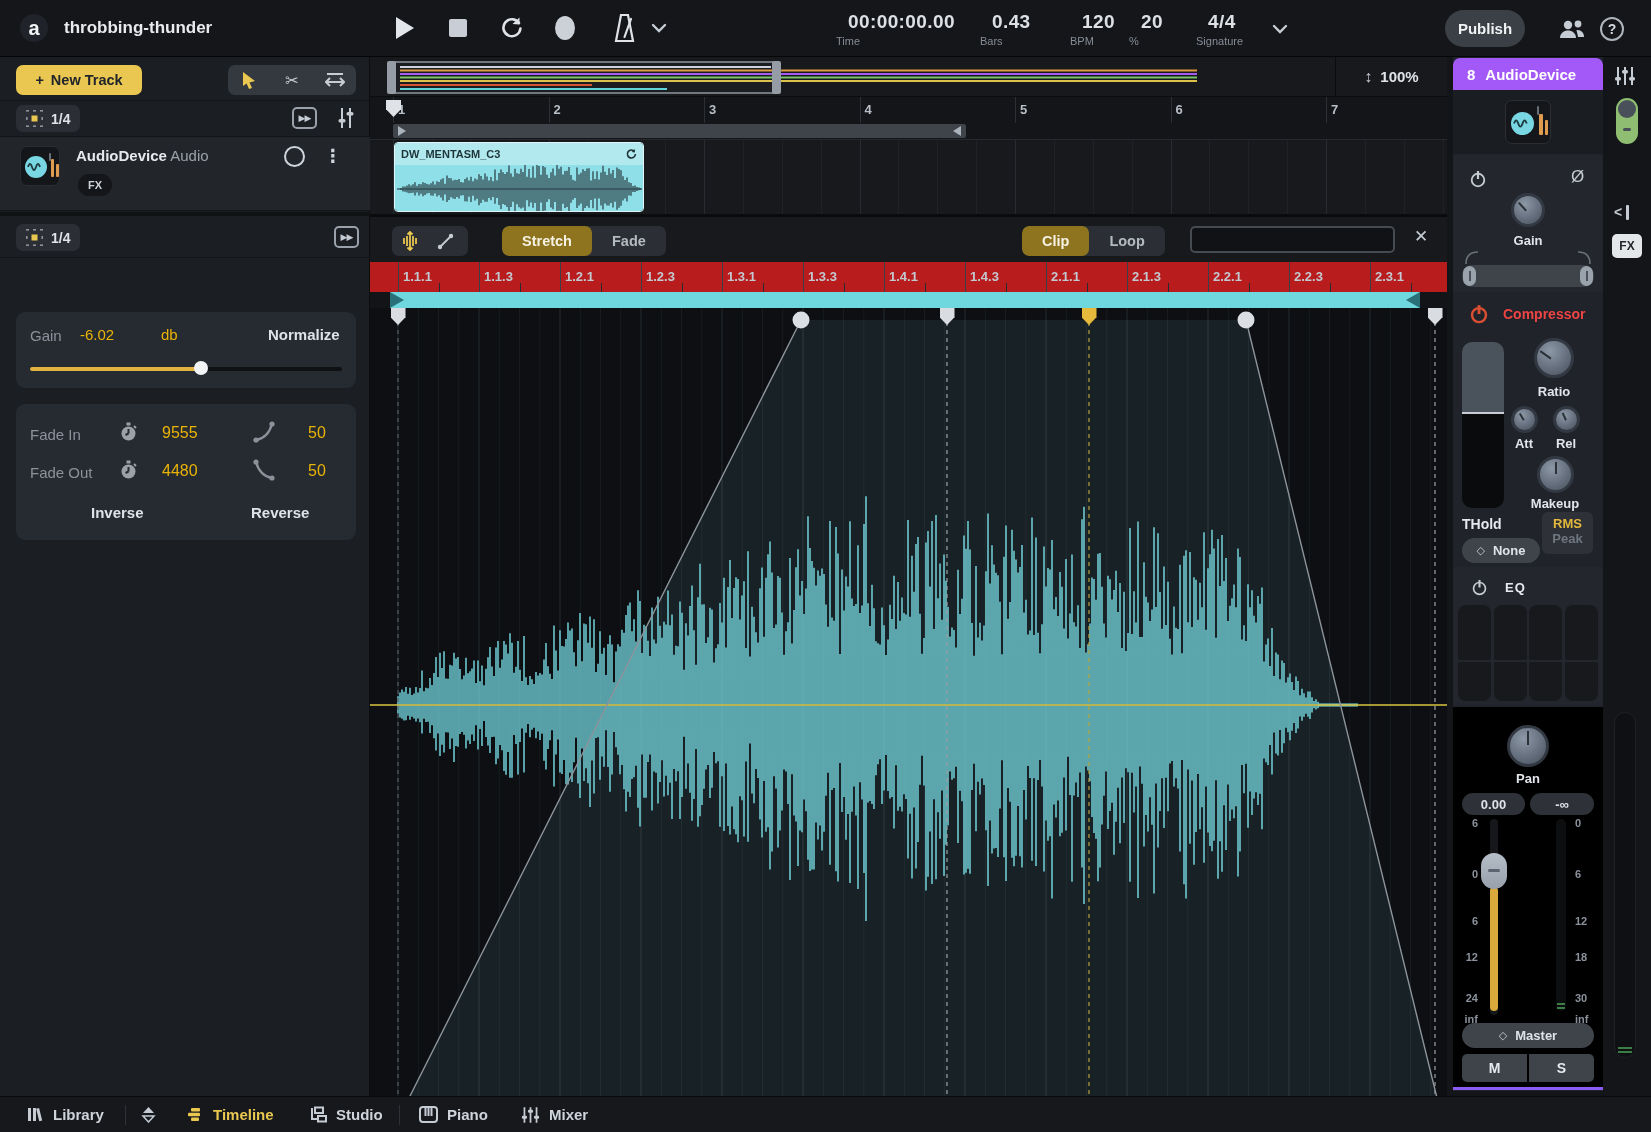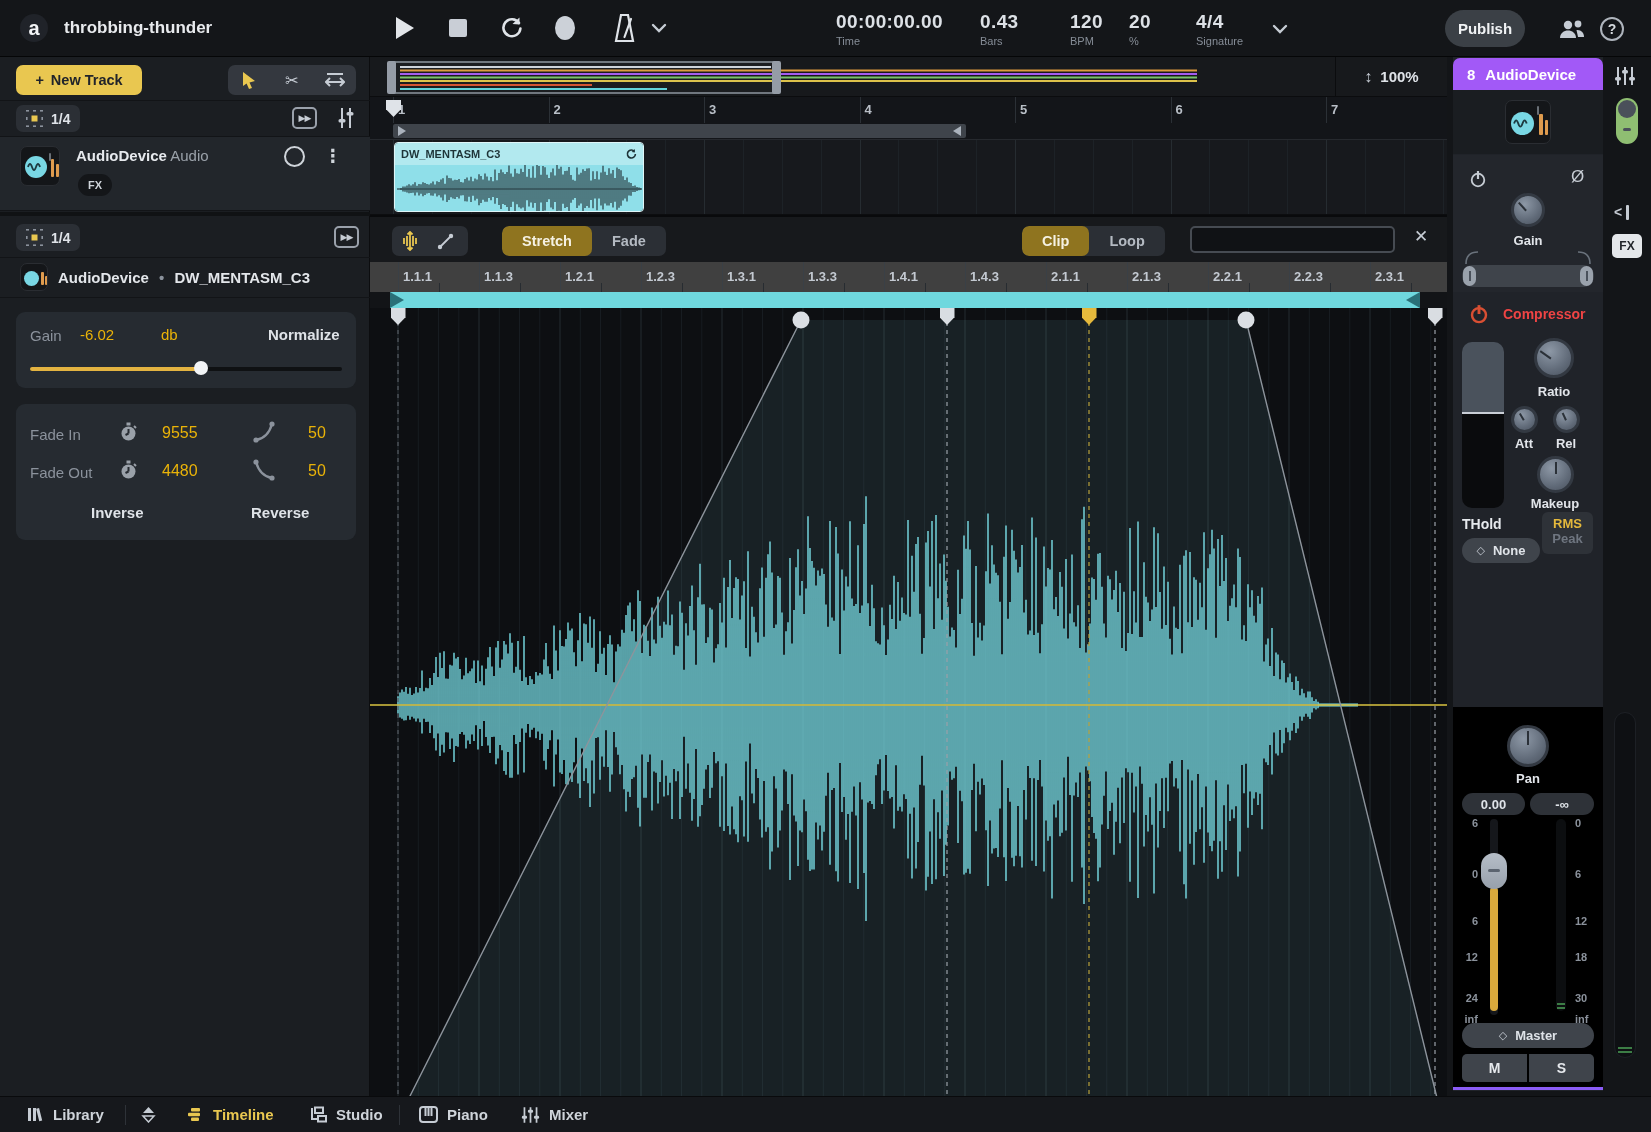--- a/index.html
+++ b/index.html
@@ -8,21 +8,21 @@
   .abs{position:absolute;}
   .flex{display:flex;align-items:center;}
   
   #topbar{left:0;top:0;width:1651px;height:57px;background:#141619;border-bottom:1px solid #050607;}
   #logo{left:20px;top:14px;width:28px;height:28px;border-radius:50%;background:#202329;color:#f2f4f6;font-weight:800;font-size:20px;display:flex;align-items:center;justify-content:center;}
   #title{left:64px;top:18px;font-size:17px;font-weight:700;color:#e8eaed;}
   #play{left:396px;top:17px;width:0;height:0;border-left:18px solid #e2e5e9;border-top:11px solid transparent;border-bottom:11px solid transparent;}
   #stop{left:449px;top:19px;width:18px;height:18px;background:#c9ced6;border-radius:2px;}
   #rec{left:555px;top:16px;width:20px;height:24px;background:#ccd1d8;border-radius:50%;}
   .tgroup{top:12px;}
-  .tnum{font-size:19px;font-weight:600;color:#dde1e6;letter-spacing:.4px;line-height:20px;}
+  .tnum{font-size:19px;font-weight:600;color:#dde1e6;letter-spacing:.4px;line-height:20px;margin-left:12px;}
   .tlab{font-size:11px;color:#868d97;margin-top:3px;}
   #publish{left:1445px;top:10px;width:80px;height:37px;border-radius:19px;background:#3b4046;color:#f0f2f4;font-size:15px;font-weight:700;display:flex;align-items:center;justify-content:center;}
   #help{left:1600px;top:17px;width:24px;height:24px;border:2px solid #aeb4bc;border-radius:50%;color:#d6dade;font-size:14px;font-weight:700;display:flex;align-items:center;justify-content:center;}
   
   #leftpanel{left:0;top:57px;width:370px;height:1039px;background:#1b1e22;border-right:1px solid #0c0d0f;}
   .lrow{border-bottom:1px solid #121417;}
   #newtrack{left:16px;top:8px;width:126px;height:30px;background:#e9c750;border-radius:7px;color:#21242a;font-weight:700;font-size:14.5px;display:flex;align-items:center;justify-content:center;gap:7px;}
   #toolgroup{left:228px;top:8px;width:128px;height:30px;background:#34383f;border-radius:7px;display:flex;}
   #toolgroup .tg{flex:1;display:flex;align-items:center;justify-content:center;}
   .chip{background:#2b2f35;border-radius:7px;height:27px;display:flex;align-items:center;gap:8px;padding:0 10px;font-size:14px;font-weight:700;color:#dfe3e8;}
@@ -56,21 +56,21 @@
   #clip{left:24px;top:2px;width:250px;height:70px;border-radius:4px;overflow:hidden;border:1px solid #dff6f8;}
   #cliphead{height:22px;background:#b2e9ef;display:flex;align-items:center;justify-content:space-between;padding:0 6px;color:#1e3438;font-size:11px;font-weight:700;}
   #clipbody{height:48px;background:#8fdfe9;position:relative;}
   #edpanel{left:0;top:158px;width:1077px;height:881px;background:#121417;border-top:2px solid #090a0c;}
   #edtoolbar{left:0;top:0;width:1077px;height:45px;background:#17191c;}
   .seg{background:#2b2f35;border-radius:7px;height:30px;display:flex;overflow:hidden;}
   .segbtn{display:flex;align-items:center;justify-content:center;font-size:14.5px;font-weight:700;color:#b4bac2;padding:8px 20px;}
   .segbtn.on{background:#8f741f;color:#f5f1e3;border-radius:7px;}
   #edscroll{left:820px;top:9px;width:205px;height:27px;border:2px solid #464b52;border-radius:5px;background:#101215;}
   #edclose{left:1040px;top:8px;width:22px;height:22px;color:#c6ccd4;font-size:17px;display:flex;align-items:center;justify-content:center;}
-  #edruler{left:0;top:45px;width:1077px;height:30px;background:#404040;}
+  #edruler{left:0;top:45px;width:1077px;height:30px;background:#b91c1c;}
   .edtick{position:absolute;top:0;width:1px;height:30px;background:#3a4046;}
   .edhalf{position:absolute;bottom:0;width:1px;height:9px;background:#272c31;}
   .edlab{position:absolute;top:7px;font-size:13px;font-weight:600;color:#c3c9d1;}
   #cyanbar{left:20px;top:75px;width:1030px;height:16px;background:#6fd8de;}
   #wavarea{left:0;top:91px;width:1077px;height:790px;background:#0d0f12;overflow:hidden;}
   
   #sidebar{left:1447px;top:57px;width:204px;height:1039px;background:#131518;}
   #panel{left:6px;top:0;width:150px;height:1034px;background:#202329;}
   #ptab{left:0;top:1px;width:150px;height:32px;background:#a259f7;border-radius:7px 7px 0 0;display:flex;align-items:center;gap:10px;padding:0 14px;color:#fff;font-weight:700;font-size:15px;}
   .module{position:absolute;left:0;width:150px;background:#23262c;}
@@ -237,32 +237,20 @@
               <rect x="0" y="15.4" width="3" height="1.6"></rect>
               <rect x="7" y="15.4" width="3" height="1.6"></rect>
               <rect x="14" y="15.4" width="3" height="1.6"></rect>
               <rect x="0" y="7" width="1.6" height="3"></rect>
               <rect x="15.4" y="7" width="1.6" height="3"></rect>
             </g>
         </svg>
         <span>1/4</span>
       </div>
       <div class="boxicon abs" style="left:334px;top:10px;">▶▶</div>
-    </div>
-    <div class="abs" style="left:0;top:201px;width:370px;height:40px;border-bottom:1px solid #121417;">
-      <div class="devicon abs" style="left:20px;top:5px;width:28px;height:28px;">
-        <div class="devcirc" style="left:3px;top:7px;width:15px;height:15px;"></div>
-        <div class="obar" style="left:20px;top:8px;width:2.5px;height:13px;"></div>
-        <div class="obar" style="left:24px;top:12px;width:2.5px;height:9px;"></div>
-      </div>
-      <div class="abs" style="left:58px;top:11px;font-size:15px;font-weight:600;color:#e3e6ea;">
-        <span>AudioDevice</span>
-        <span class="dim" style="padding:0 6px;">•</span>
-        <span>DW_MENTASM_C3</span>
-      </div>
     </div>
     <div class="card abs" style="left:16px;top:255px;width:340px;height:76px;">
       <span class="abs dim" style="left:14px;top:15px;font-size:15px;">Gain</span>
       <span class="abs bold" style="left:64px;top:14px;font-size:15px;">-6.02</span>
       <span class="abs bold" style="left:145px;top:14px;font-size:15px;">db</span>
       <span class="abs" style="left:252px;top:14px;font-size:15px;font-weight:700;color:#dfe3e8;">Normalize</span>
       <div id="gainslider" class="abs">
           <div id="gainfill"></div>
         </div>
       <div id="gainknob" class="abs"></div>
@@ -553,20 +541,37 @@
         <div class="abs" style="left:89px;top:218px;width:51px;height:42px;background:#2e3238;border-radius:6px;text-align:center;">
           <div style="font-size:13px;font-weight:700;color:#e5b93c;margin-top:4px;">RMS</div>
           <div style="font-size:13px;font-weight:600;color:#6f7680;">Peak</div>
         </div>
         <div class="pill abs" style="left:9px;top:244px;width:78px;height:25px;">
           <span style="font-size:11px;color:#c6ccd4;">◇</span>
           <span>None</span>
         </div>
       </div>
 
+      <div class="module" style="top:510px;height:138px;">
+        <svg class="abs" style="left:18px;top:12px;" width="17" height="17" viewBox="0 0 18 18">
+            <circle cx="9" cy="10" r="6.3" fill="none" stroke="#c6ccd4" stroke-width="1.8"></circle>
+            <path d="M9 1 V9" stroke="#c6ccd4" stroke-width="2.2"></path>
+          </svg>
+        <span class="abs" style="left:52px;top:13px;font-size:13px;font-weight:700;color:#e6e9ed;letter-spacing:1px;">EQ</span>
+        <div id="eqgrid" class="abs" style="left:5px;top:38px;width:140px;height:96px;">
+            <div style="position: absolute; left: 0px; top: 0px; width: 33px; height: 55px; background: rgb(23, 25, 29); border-radius: 8px 8px 2px 2px;"></div>
+            <div style="position: absolute; left: 35.5px; top: 0px; width: 33px; height: 55px; background: rgb(23, 25, 29); border-radius: 8px 8px 2px 2px;"></div>
+            <div style="position: absolute; left: 71px; top: 0px; width: 33px; height: 55px; background: rgb(23, 25, 29); border-radius: 8px 8px 2px 2px;"></div>
+            <div style="position: absolute; left: 106.5px; top: 0px; width: 33px; height: 55px; background: rgb(23, 25, 29); border-radius: 8px 8px 2px 2px;"></div>
+            <div style="position: absolute; left: 0px; top: 57px; width: 33px; height: 39px; background: rgb(23, 25, 29); border-radius: 2px 2px 8px 8px;"></div>
+            <div style="position: absolute; left: 35.5px; top: 57px; width: 33px; height: 39px; background: rgb(23, 25, 29); border-radius: 2px 2px 8px 8px;"></div>
+            <div style="position: absolute; left: 71px; top: 57px; width: 33px; height: 39px; background: rgb(23, 25, 29); border-radius: 2px 2px 8px 8px;"></div>
+            <div style="position: absolute; left: 106.5px; top: 57px; width: 33px; height: 39px; background: rgb(23, 25, 29); border-radius: 2px 2px 8px 8px;"></div>
+          </div>
+      </div>
 
       <div class="module" style="top:650px;height:380px;background:#000000;">
         <div class="knob" style="left:54px;top:18px;width:42px;height:42px;">
             <span class="kpt" style="transform:rotate(0deg);"></span>
           </div>
         <div class="klab" style="left:0;top:64px;width:150px;">Pan</div>
         <div class="pill abs" style="left:9px;top:86px;width:63px;height:22px;background:#2e3238;border-radius:11px;">
             <span>0.00</span>
           </div>
         <div class="pill abs" style="left:77px;top:86px;width:64px;height:22px;background:#2e3238;border-radius:11px;">

